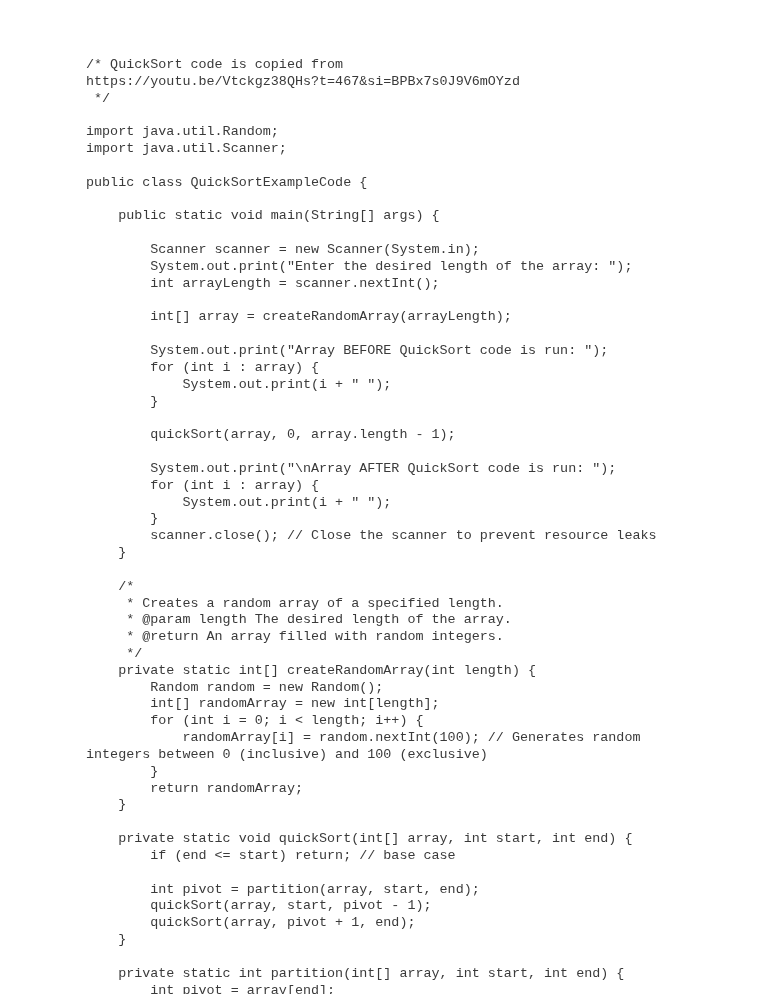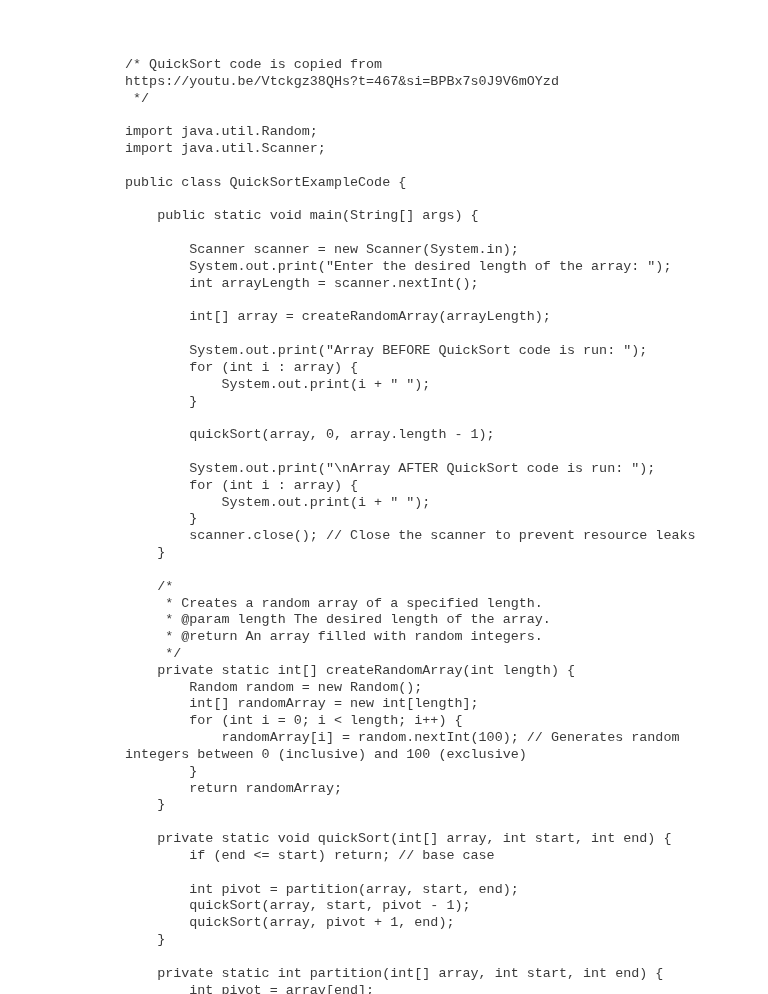--- a/index.html
+++ b/index.html
@@ -11,21 +11,20 @@
     width: 768px;
     height: 994px;
     overflow: hidden;
     font-family: "Liberation Mono", "DejaVu Sans Mono", monospace;
   }
   #page {
     position: relative;
     width: 612px;
     height: 994px;
     background: #ffffff;
-    margin-left: 39px;
   }
   #code-listing {
     position: absolute;
     left: 86px;
     top: 57px;
     width: 600px;
     margin: 0;
     padding: 0;
     font-family: "Liberation Mono", "DejaVu Sans Mono", monospace;
     font-size: 13.4px;

